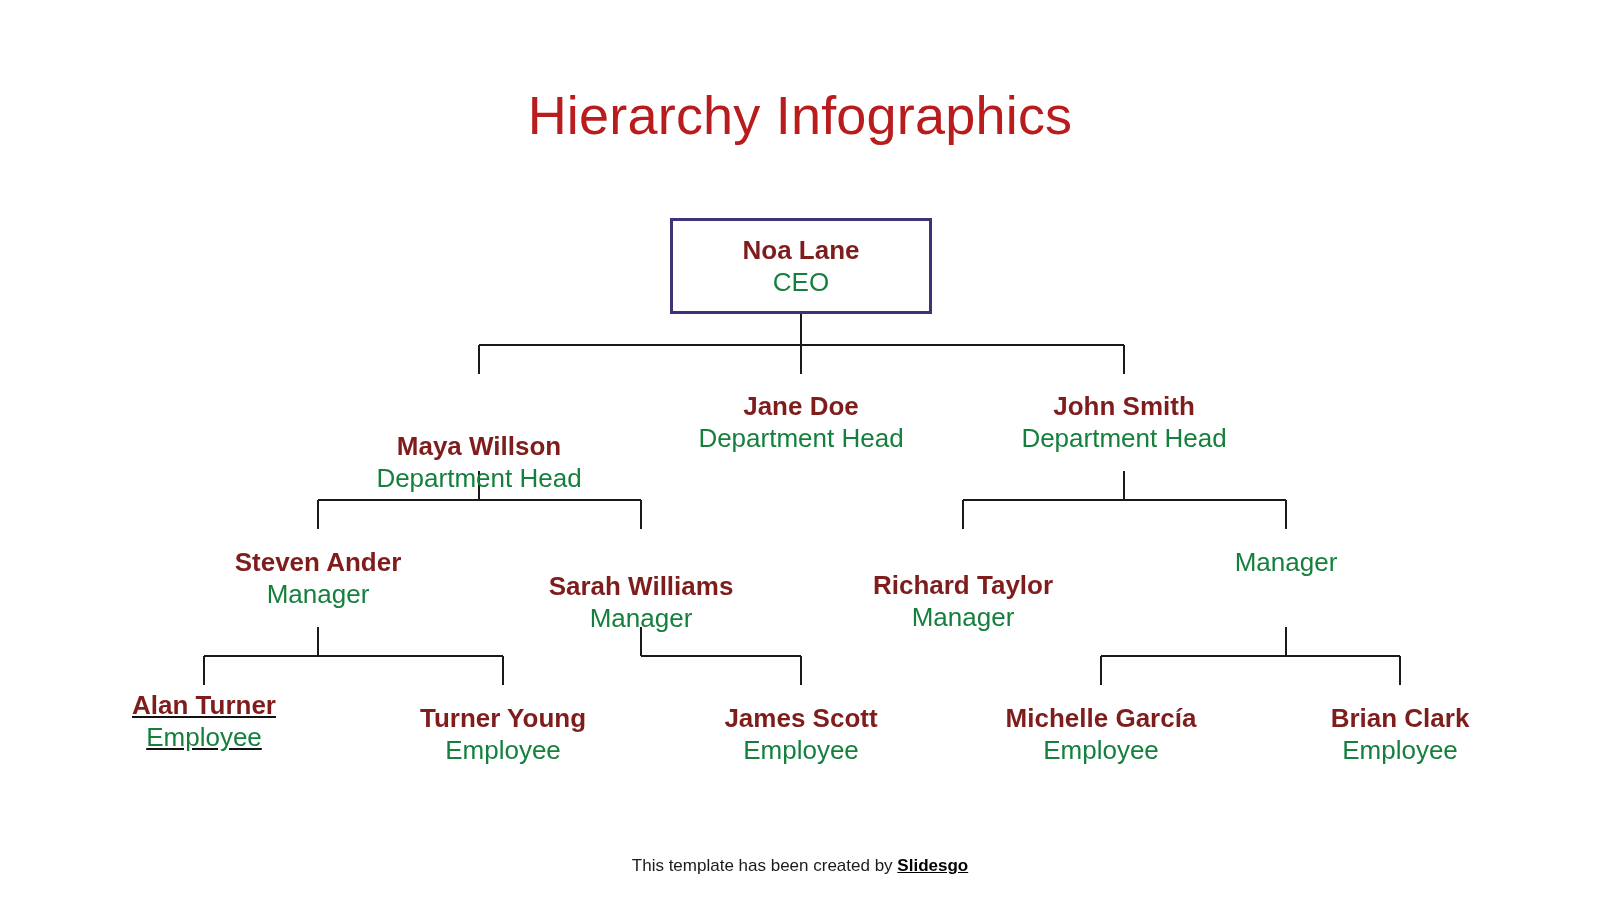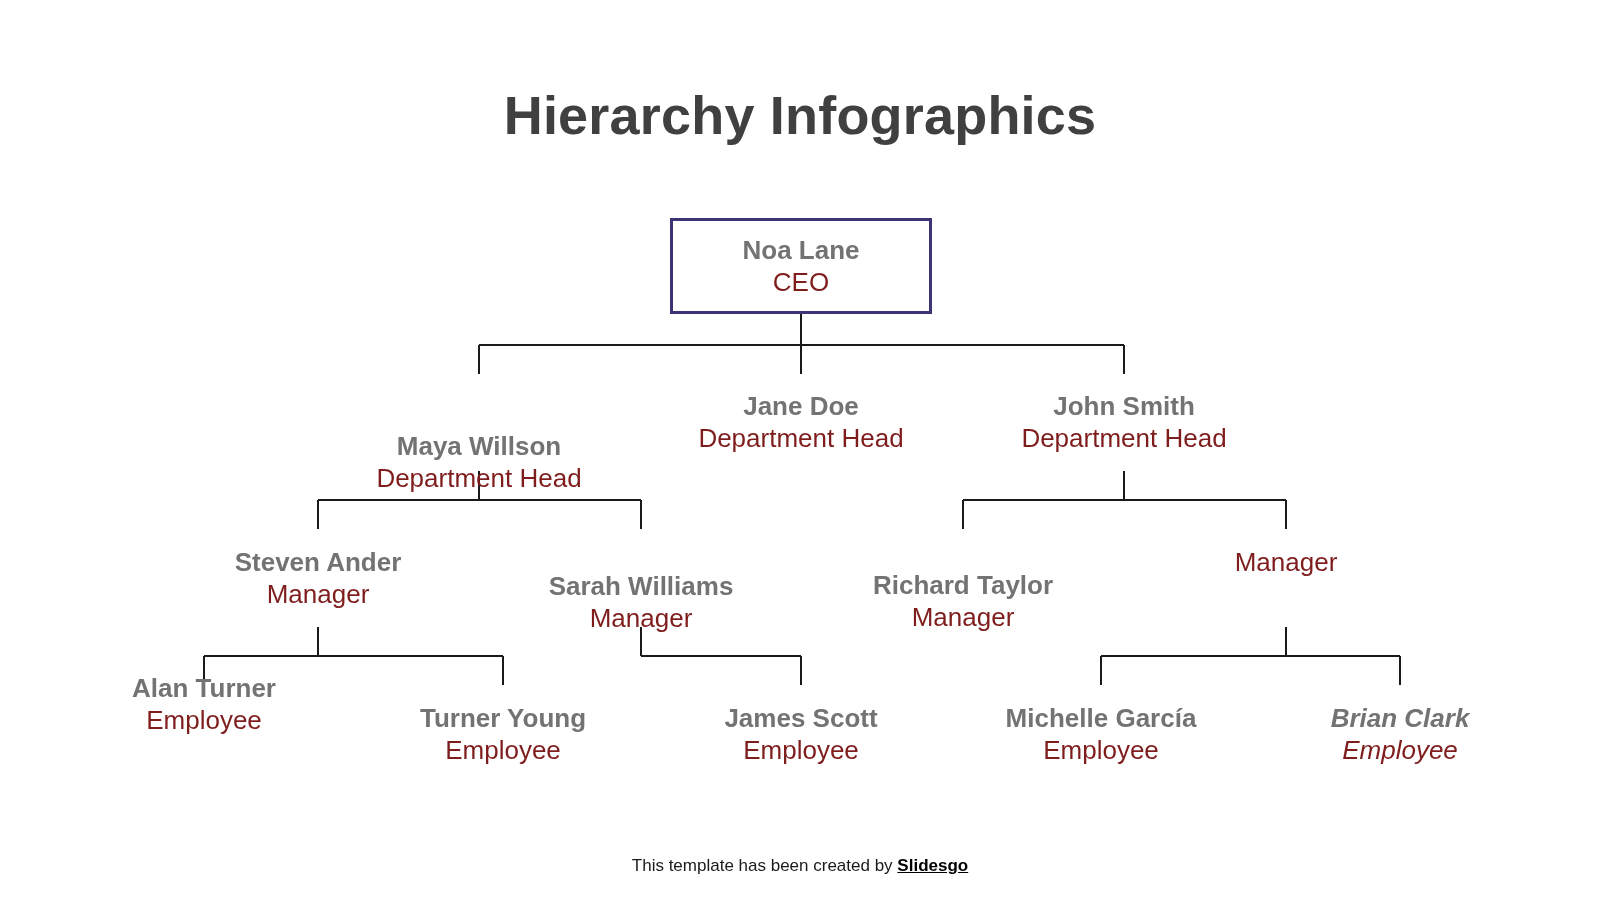--- a/index.html
+++ b/index.html
@@ -15,22 +15,22 @@
       font-family: "Liberation Sans", "DejaVu Sans", sans-serif;
       color: #111111;
     }
     .title {
       position: absolute;
       left: 0;
       width: 1600px;
       top: 84px;
       text-align: center;
       font-size: 54px;
-      font-weight: 700;
-      color: #404040;
+      font-weight: 400;
+      color: #b91c1c;
       letter-spacing: 0.2px;
     }
     .connectors {
       position: absolute;
       left: 0;
       top: 0;
       width: 1600px;
       height: 900px;
     }
     .ceo-box {
@@ -46,26 +46,26 @@
     .node {
       position: absolute;
       width: 280px;
       text-align: center;
       line-height: 32px;
       font-size: 26px;
     }
     .node .name {
       display: block;
       font-weight: 700;
-      color: #737373;
+      color: #7f1d1d;
     }
     .node .role {
       display: block;
       font-weight: 400;
-      color: #7f1d1d;
+      color: #15803d;
     }
     .footer {
       position: absolute;
       left: 0;
       width: 1600px;
       top: 856px;
       text-align: center;
       font-size: 17px;
       color: #1a1a1a;
     }
@@ -146,37 +146,37 @@
     <span class="role">Manager</span>
   </div>
   <div class="node" style="left:823px; top:546px;margin-top:23px;">
     <span class="name">Richard Taylor</span>
     <span class="role">Manager</span>
   </div>
   <div class="node" style="left:1146px; top:546px;">
     <span class="role">Manager</span>
   </div>
 
-  <div class="node" style="left:64px; top:672px;">
+  <div class="node" style="left:64px; top:689px;text-decoration:underline;">
     <span class="name">Alan Turner</span>
     <span class="role">Employee</span>
   </div>
   <div class="node" style="left:363px; top:702px;">
     <span class="name">Turner Young</span>
     <span class="role">Employee</span>
   </div>
   <div class="node" style="left:661px; top:702px;">
     <span class="name">James Scott</span>
     <span class="role">Employee</span>
   </div>
   <div class="node" style="left:961px; top:702px;">
     <span class="name">Michelle García</span>
     <span class="role">Employee</span>
   </div>
-  <div class="node" style="left:1260px; top:702px;font-style:italic;">
+  <div class="node" style="left:1260px; top:702px;">
     <span class="name">Brian Clark</span>
     <span class="role">Employee</span>
   </div>
 
   <div class="footer">
     <span>This template has been created by </span><span class="brand">Slidesgo</span>
   </div>
 
 </div>
 

